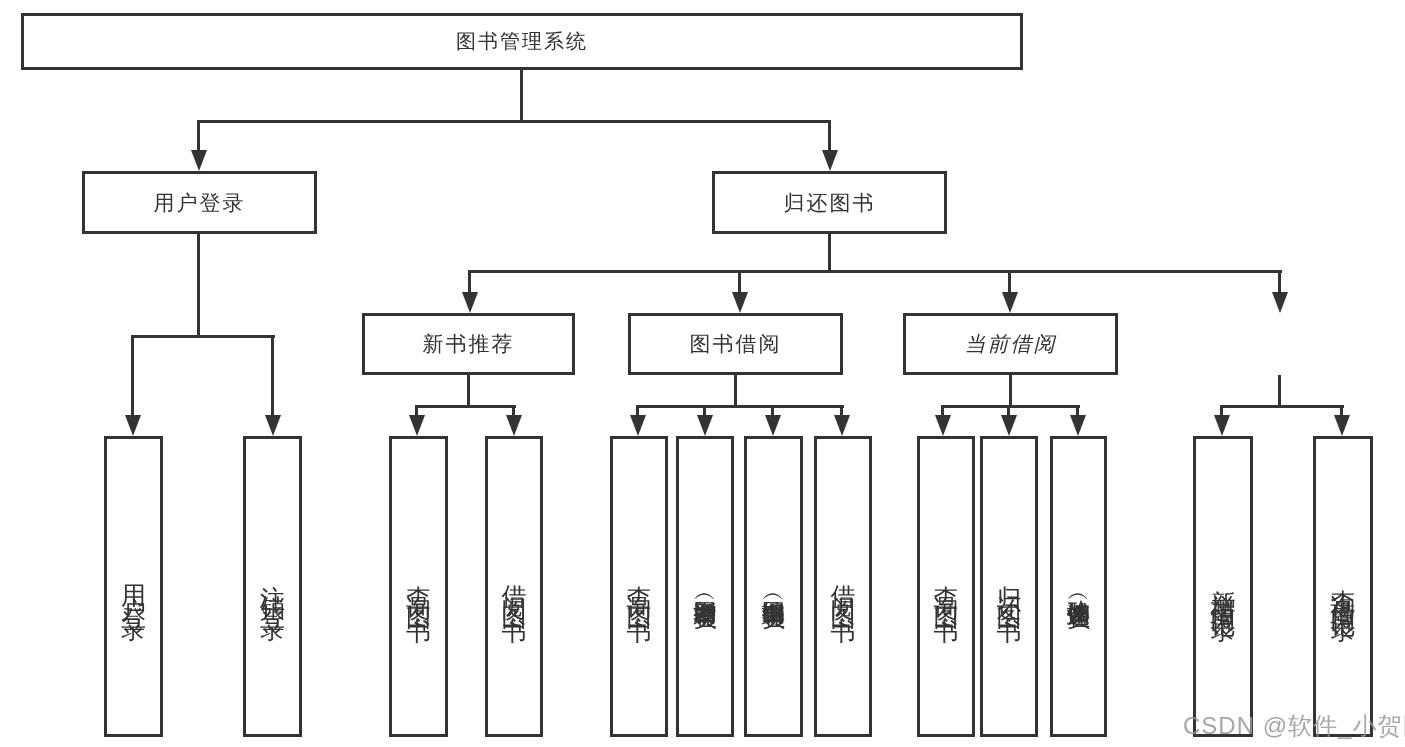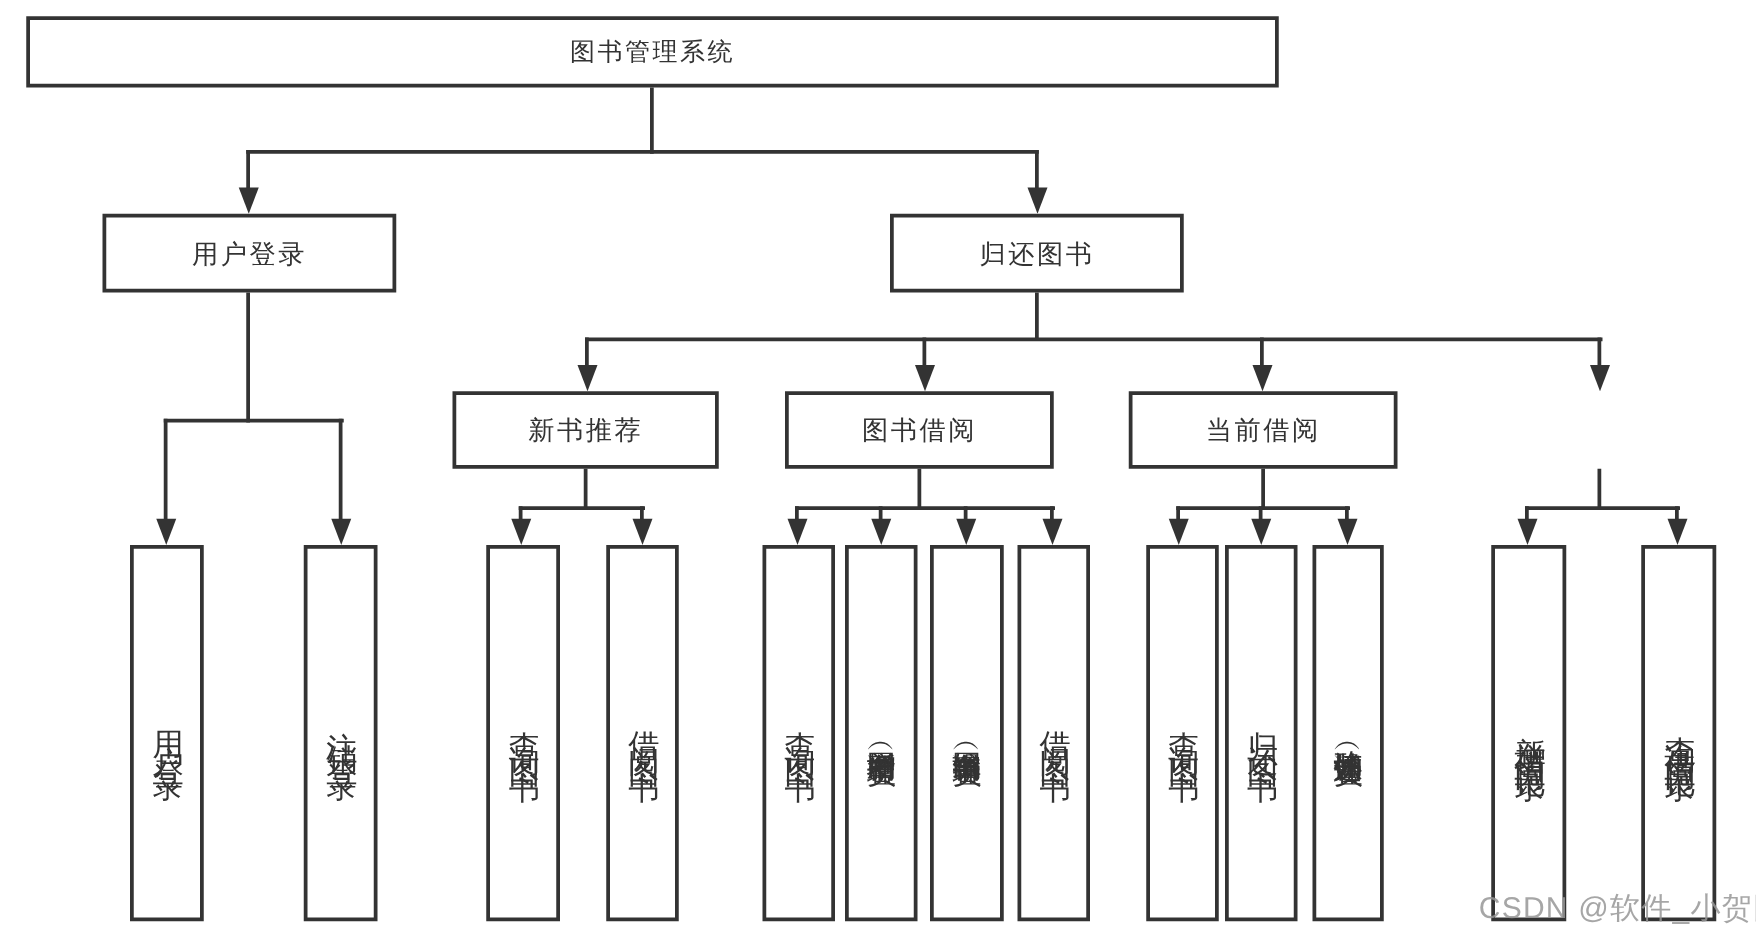--- a/index.html
+++ b/index.html
@@ -107,21 +107,21 @@
   <div class="arrowhead" style="left:1002px; top:292px;"></div>
   <div class="line" style="left:1278px; top:270px; width:3px; height:23px;"></div>
   <div class="arrowhead" style="left:1272px; top:292px;"></div>
 
   <div class="h-box" style="left:362px; top:313px; width:213px; height:62px;">
     <span>新书推荐</span>
   </div>
   <div class="h-box" style="left:628px; top:313px; width:215px; height:62px;">
     <span>图书借阅</span>
   </div>
-  <div class="h-box" style="left:903px; top:313px; width:215px; height:62px;">
+  <div class="h-box" style="left:903px; top:313px; width:215px; height:62px;font-style:italic;">
     <span>当前借阅</span>
   </div>
 
   <div class="line" style="left:467px; top:375px; width:3px; height:32px;"></div>
   <div class="line" style="left:415px; top:405px; width:101px; height:3px;"></div>
   <div class="line" style="left:415px; top:405px; width:3px; height:11px;"></div>
   <div class="arrowhead" style="left:409px; top:415px;"></div>
   <div class="line" style="left:512px; top:405px; width:3px; height:11px;"></div>
   <div class="arrowhead" style="left:506px; top:415px;"></div>
 

